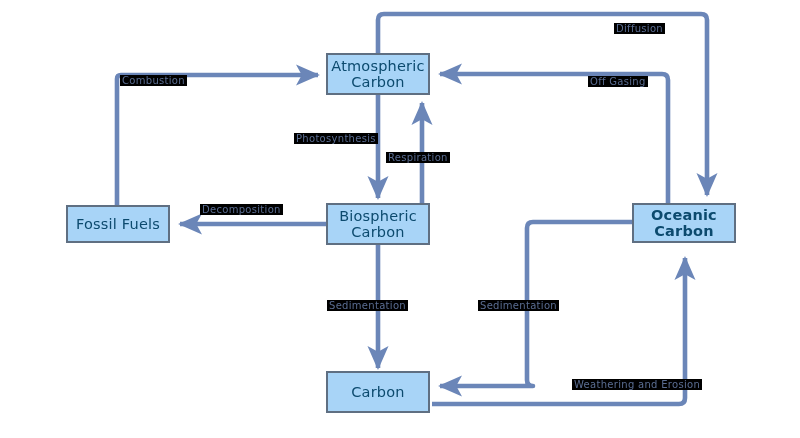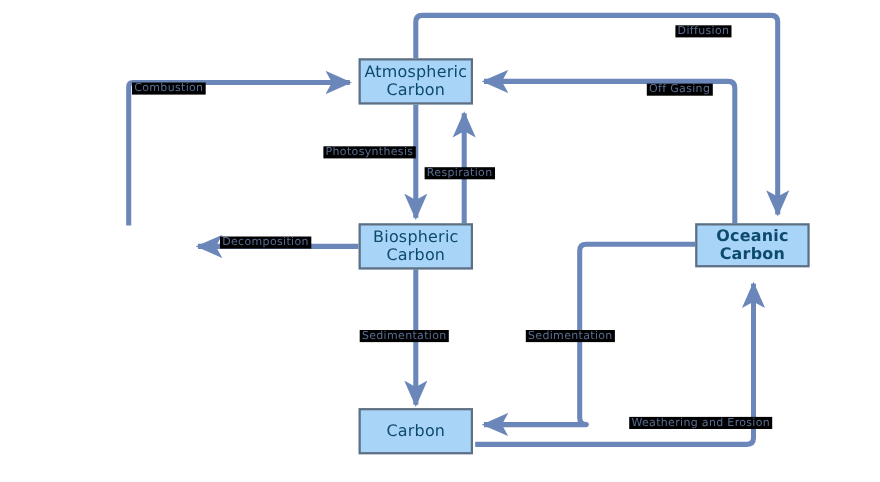--- a/index.html
+++ b/index.html
@@ -87,20 +87,25 @@
     </g>
   </svg>
 
   <div class="node" style="left:326px; top:53px; width:104px; height:42px;">
     <div>
       <span>Atmospheric</span>
       <span>Carbon</span>
     </div>
   </div>
 
+  <div class="node" style="left:66px; top:205px; width:104px; height:38px;">
+    <div>
+      <span>Fossil Fuels</span>
+    </div>
+  </div>
 
   <div class="node" style="left:326px; top:203px; width:104px; height:42px;">
     <div>
       <span>Biospheric</span>
       <span>Carbon</span>
     </div>
   </div>
 
   <div class="node" style="left:632px; top:203px; width:104px; height:40px;font-weight:bold;">
     <div>
@@ -114,21 +119,21 @@
       <span>Carbon</span>
     </div>
   </div>
 
   <div class="edge-label" style="left:294px; top:133px;">Photosynthesis</div>
 
   <div class="edge-label" style="left:120px; top:75px;">Combustion</div>
 
   <div class="edge-label" style="left:386px; top:152px;">Respiration</div>
 
-  <div class="edge-label" style="left:200px; top:215px;">Decomposition</div>
+  <div class="edge-label" style="left:200px; top:204px;">Decomposition</div>
 
   <div class="edge-label" style="left:327px; top:300px;">Sedimentation</div>
 
   <div class="edge-label" style="left:478px; top:300px;">Sedimentation</div>
 
   <div class="edge-label" style="left:572px; top:379px;">Weathering and Erosion</div>
 
   <div class="edge-label" style="left:614px; top:23px;">Diffusion</div>
 
   <div class="edge-label" style="left:588px; top:76px;">Off Gasing</div>

